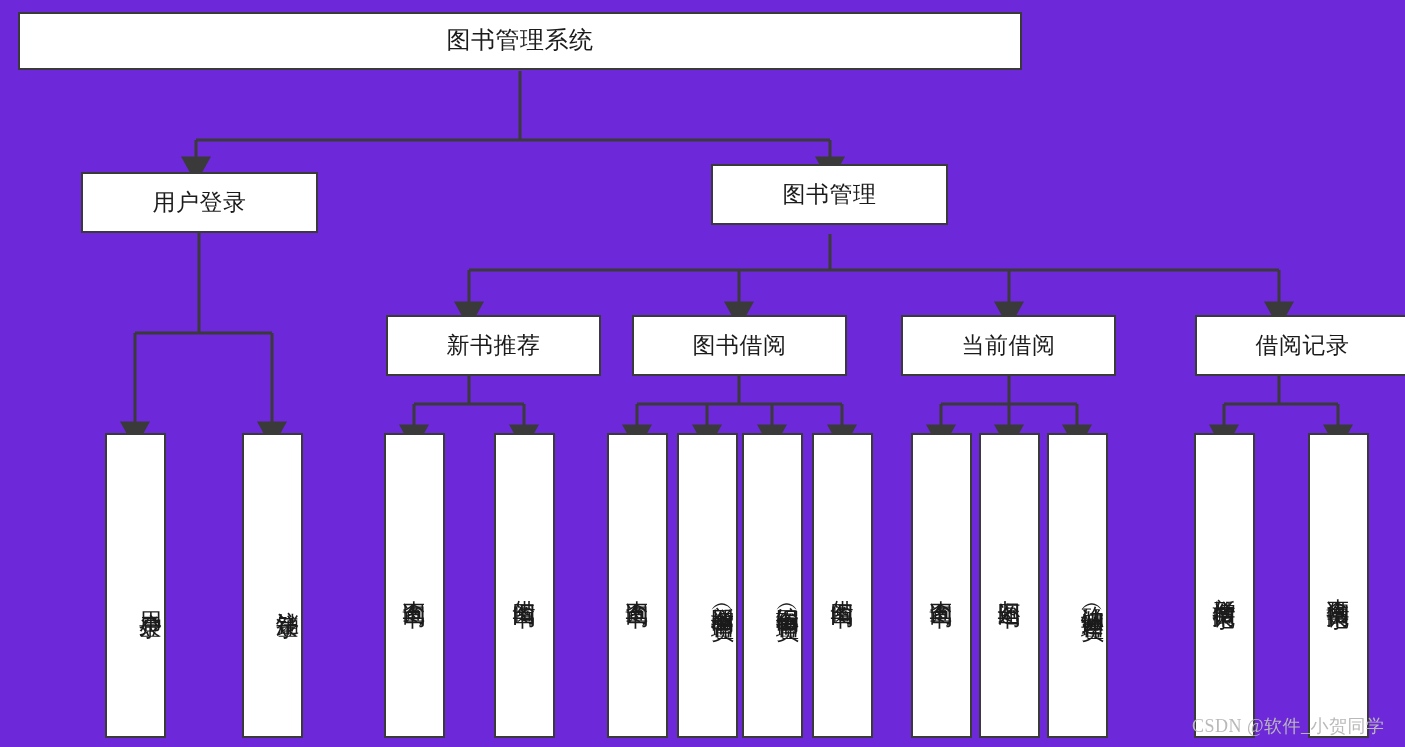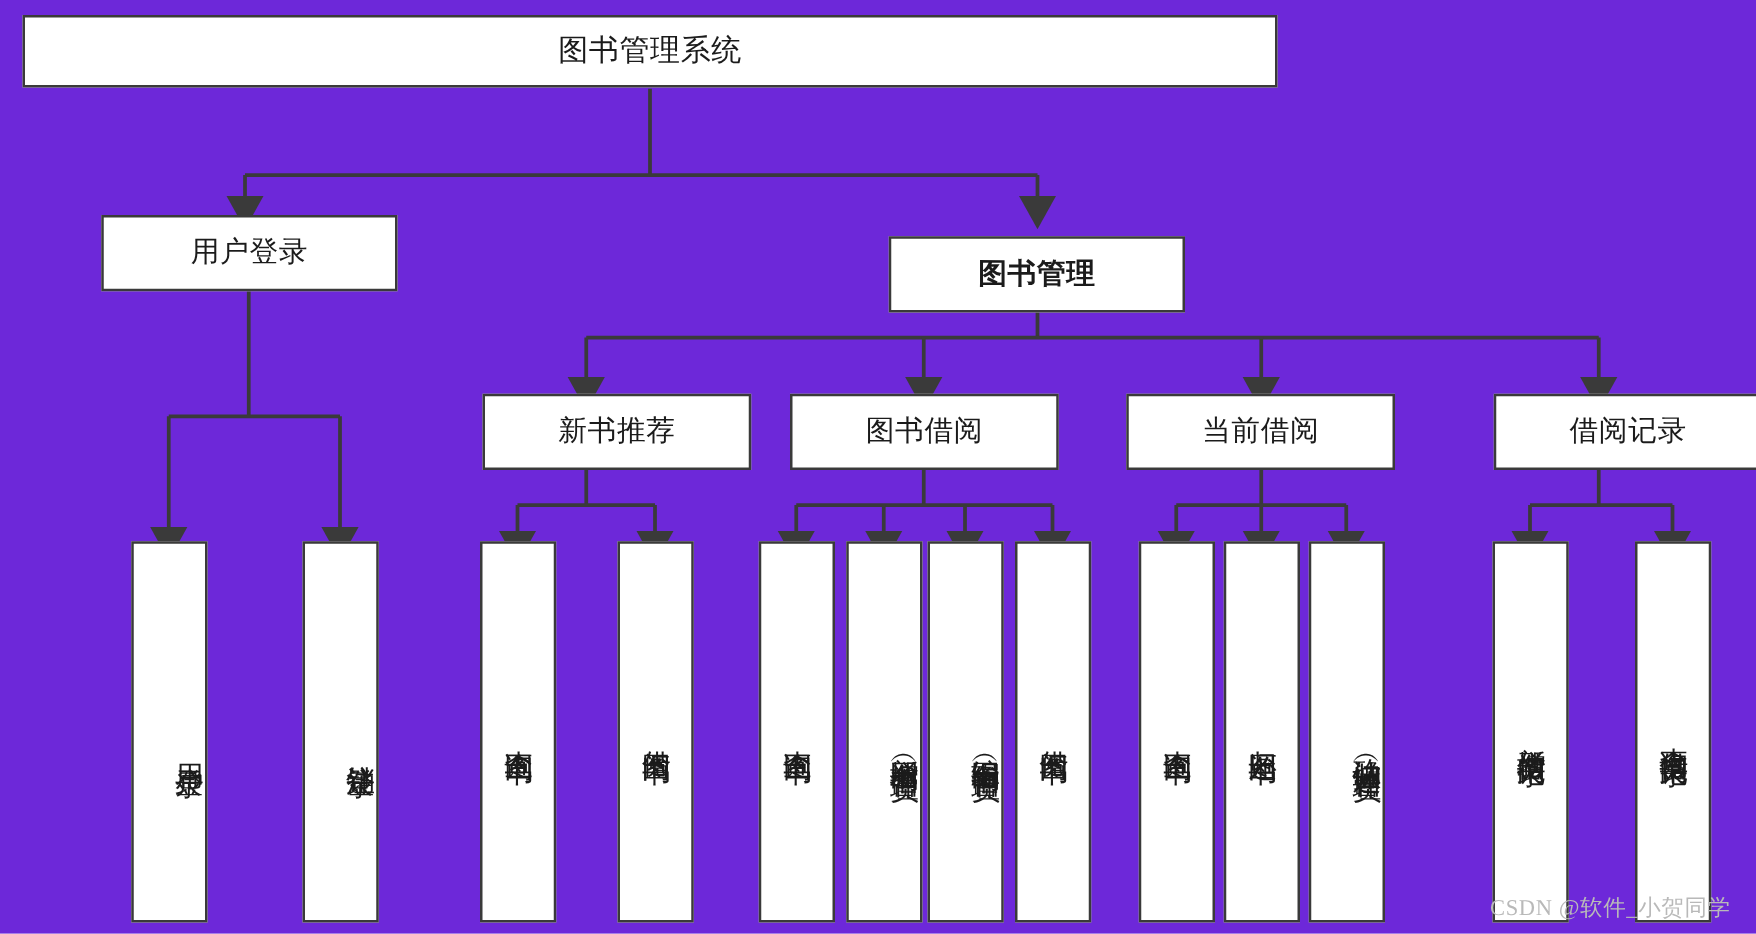--- a/index.html
+++ b/index.html
@@ -121,21 +121,21 @@
       <path d="M1224,404 L1338,404"></path>
       <path d="M1224,404 L1224,428" marker-end="url(#arrow)"></path>
       <path d="M1338,404 L1338,428" marker-end="url(#arrow)"></path>
 
     </g>
   </svg>
 
   <div class="node horiz root" style="left:18px; top:12px; width:1004px; height:58px;">图书管理系统</div>
 
   <div class="node horiz" style="left:81px; top:172px; width:237px; height:61px;">用户登录</div>
-  <div class="node horiz" style="left:711px; top:189px; width:237px; height:61px;font-weight:bold;">图书管理</div>
+  <div class="node horiz" style="left:711px; top:164px; width:237px; height:61px;">图书管理</div>
 
   <div class="node horiz" style="left:362px; top:315px; width:215px; height:61px;margin-left:24px;">新书推荐</div>
   <div class="node horiz" style="left:632px; top:315px; width:215px; height:61px;">图书借阅</div>
   <div class="node horiz" style="left:901px; top:315px; width:215px; height:61px;">当前借阅</div>
   <div class="node horiz" style="left:1171px; top:315px; width:215px; height:61px;margin-left:24px;">借阅记录</div>
 
   <div class="node vert" style="left:105px; top:433px; width:61px; height:305px;">用户登录</div>
   <div class="node vert" style="left:242px; top:433px; width:61px; height:305px;">注销登录</div>
 
   <div class="node vert centered" style="left:384px; top:433px; width:61px; height:305px;">查询图书</div>

